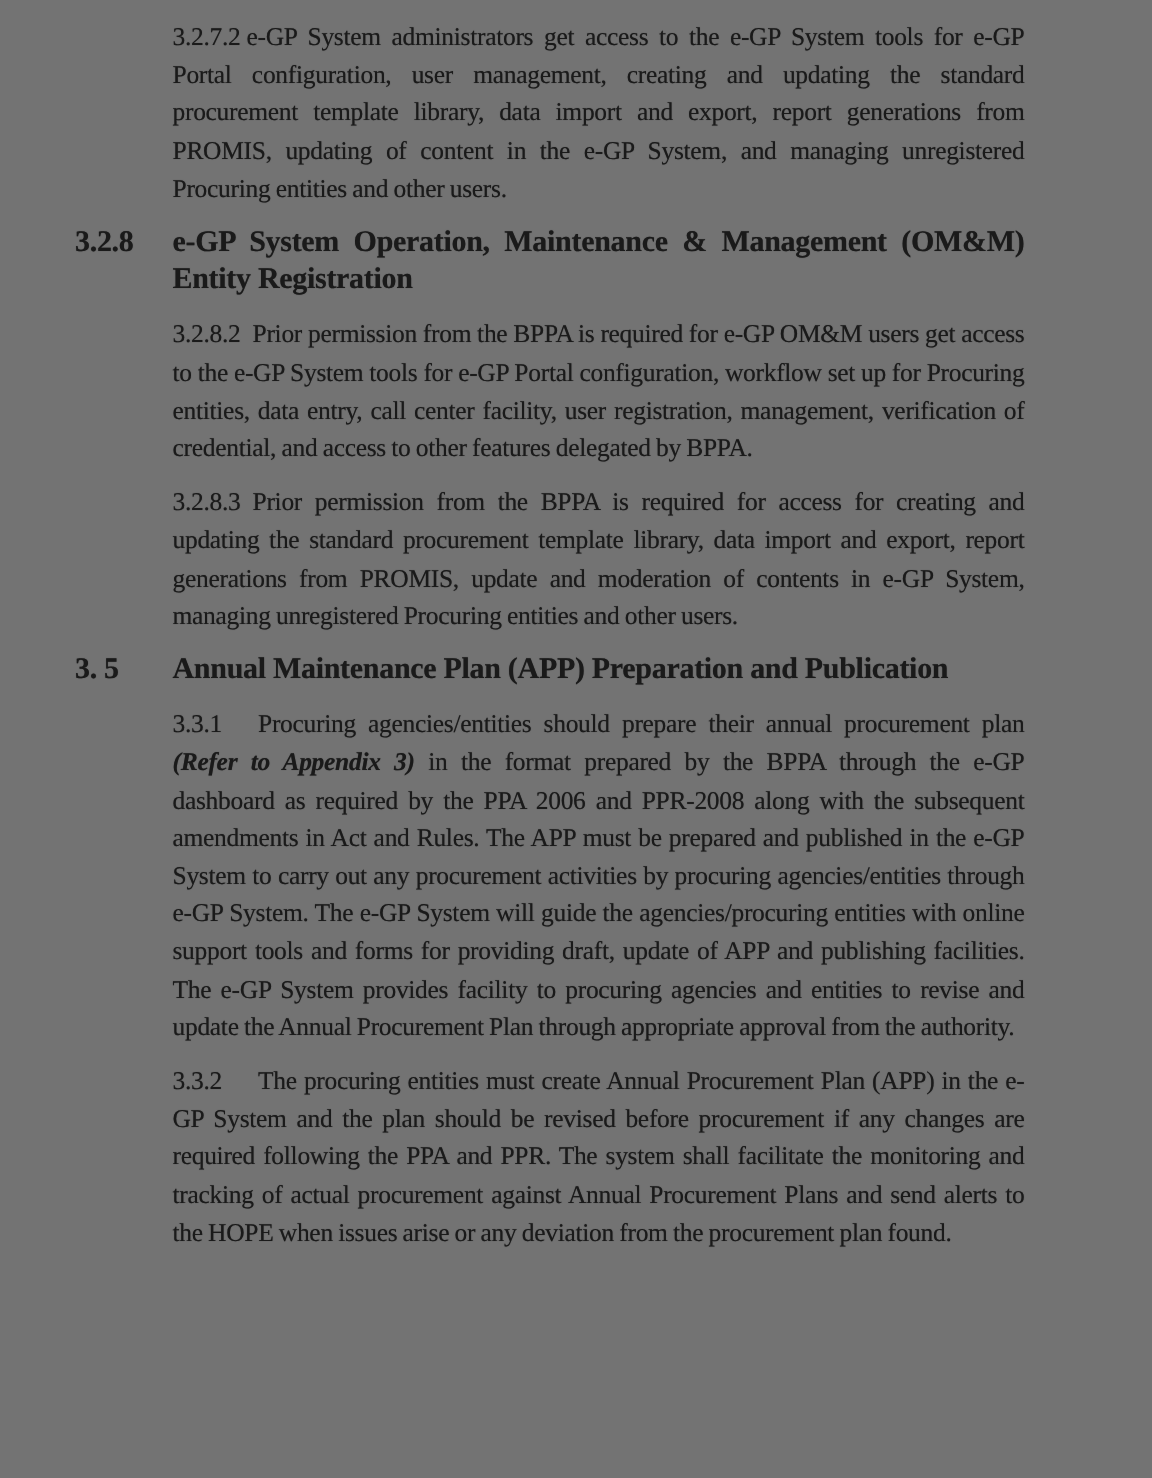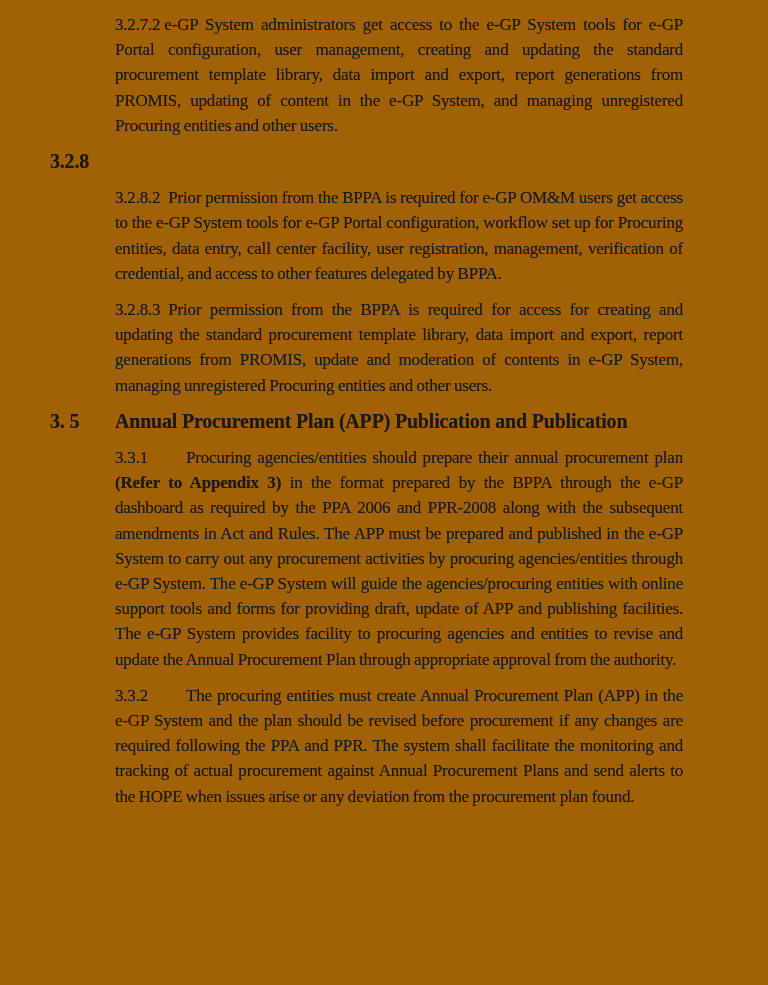--- a/index.html
+++ b/index.html
@@ -4,68 +4,69 @@
 <style>
   * { margin: 0; padding: 0; box-sizing: border-box; }
   html, body { background: #ffffff; }
   body {
     width: 768px; height: 985px; overflow: hidden;
     font-family: "Liberation Serif", "DejaVu Serif", serif;
     color: #1a1a1a;
   }
   .page {
     width: 768px; height: 985px;
-    background: #a16207;
+    background: #737373;
     padding: 12px 0 0 50px;
     text-shadow: 0 0 0.6px rgba(0,0,0,0.5);
   }
   .para {
     margin-left: 65px;
     width: 568px;
     font-size: 17px;
     line-height: 25.2px;
     letter-spacing: -0.2px;
     word-spacing: -0.5px;
     text-align: justify;
     margin-bottom: 11px;
   }
   .pnum { white-space: nowrap; }
   .gap-sm { margin-right: 4px; }
   .gap-md { margin-right: 8px; }
-  .gap-lg { margin-right: 38px; }
+  .gap-lg { margin-right: 24px; }
   .heading {
     display: flex;
     margin: 4px 0 11px 0;
     font-weight: bold;
     font-size: 20px;
     line-height: 25.2px;
     letter-spacing: -0.2px;
   }
   .hnum { flex: 0 0 65px; width: 65px; }
   .htitle { width: 568px; text-align: justify; }
-  .bi { font-weight: bold; }
+  .bi { font-weight: bold; font-style: italic; }
 </style>
 </head>
 <body>
 
 <div class="page">
 
   <p class="para"><span class="pnum gap-sm">3.2.7.2</span><span>e-GP System administrators get access to the e-GP System tools for e-GP Portal configuration, user management, creating and updating the standard procurement template library, data import and export, report generations from PROMIS, updating of content in the e-GP System, and managing unregistered Procuring entities and other users.</span></p>
 
   <div class="heading">
     <span class="hnum">3.2.8</span>
+    <span class="htitle">e-GP System Operation, Maintenance &amp; Management (OM&amp;M) Entity Registration</span>
   </div>
 
 
   <p class="para"><span class="pnum gap-md">3.2.8.2</span><span>Prior permission from the BPPA is required for e-GP OM&amp;M users get access to the e-GP System tools for e-GP Portal configuration, workflow set up for Procuring entities, data entry, call center facility, user registration, management, verification of credential, and access to other features delegated by BPPA.</span></p>
 
   <p class="para"><span class="pnum gap-md">3.2.8.3</span><span>Prior permission from the BPPA is required for access for creating and updating the standard procurement template library, data import and export, report generations from PROMIS, update and moderation of contents in e-GP System, managing unregistered Procuring entities and other users.</span></p>
 
   <div class="heading">
     <span class="hnum">3. 5</span>
-    <span class="htitle">Annual Procurement Plan (APP) Publication and Publication</span>
+    <span class="htitle">Annual Maintenance Plan (APP) Preparation and Publication</span>
   </div>
 
   <p class="para"><span class="pnum gap-lg">3.3.1</span><span>Procuring agencies/entities should prepare their annual procurement plan </span><span class="bi">(Refer to Appendix 3)</span><span> in the format prepared by the BPPA through the e-GP dashboard as required by the PPA 2006 and PPR-2008 along with the subsequent amendments in Act and Rules. The APP must be prepared and published in the e-GP System to carry out any procurement activities by procuring agencies/entities through e-GP System. The e-GP System will guide the agencies/procuring entities with online support tools and forms for providing draft, update of APP and publishing facilities. The e-GP System provides facility to procuring agencies and entities to revise and update the Annual Procurement Plan through appropriate approval from the authority.</span></p>
 
   <p class="para"><span class="pnum gap-lg">3.3.2</span><span>The procuring entities must create Annual Procurement Plan (APP) in the e-GP System and the plan should be revised before procurement if any changes are required following the PPA and PPR. The system shall facilitate the monitoring and tracking of actual procurement against Annual Procurement Plans and send alerts to the HOPE when issues arise or any deviation from the procurement plan found.</span></p>
 
 </div>
 
 </body></html>

